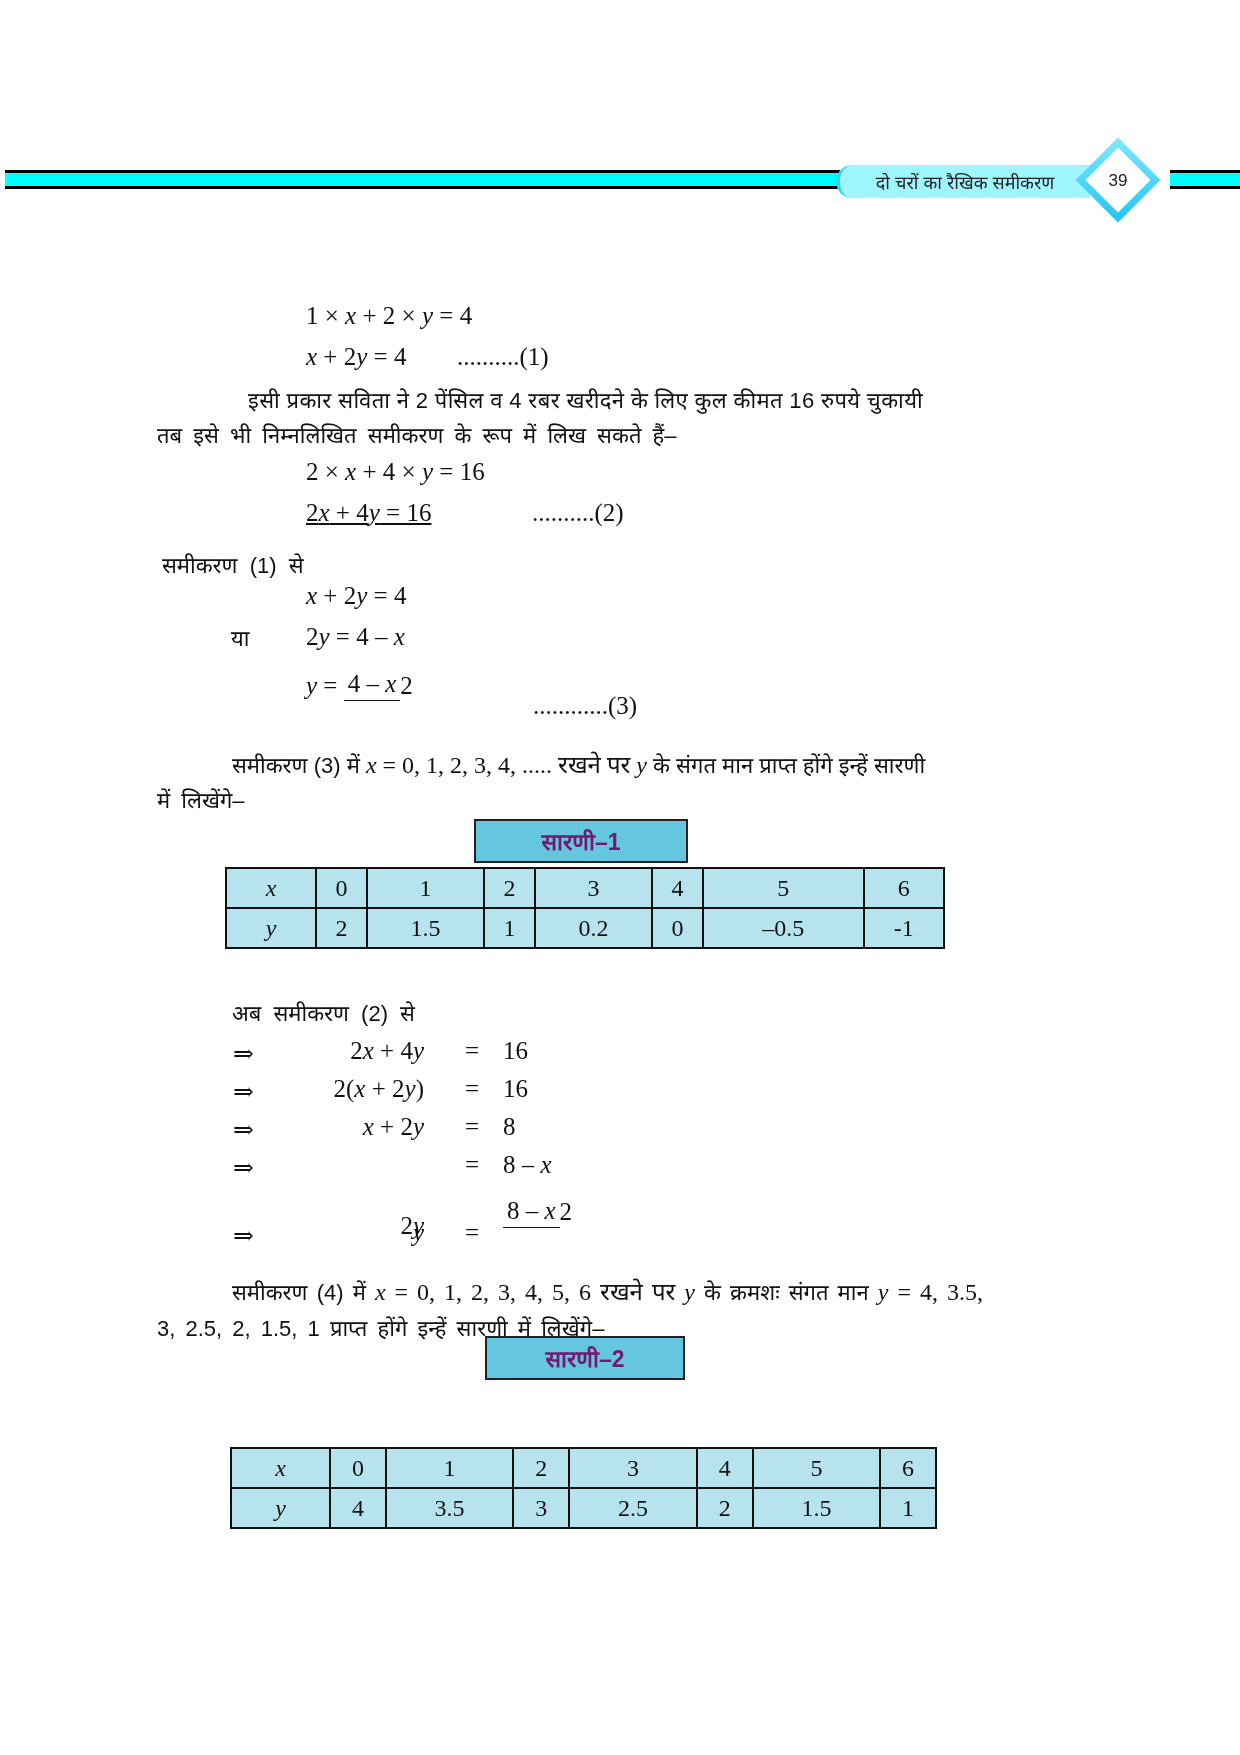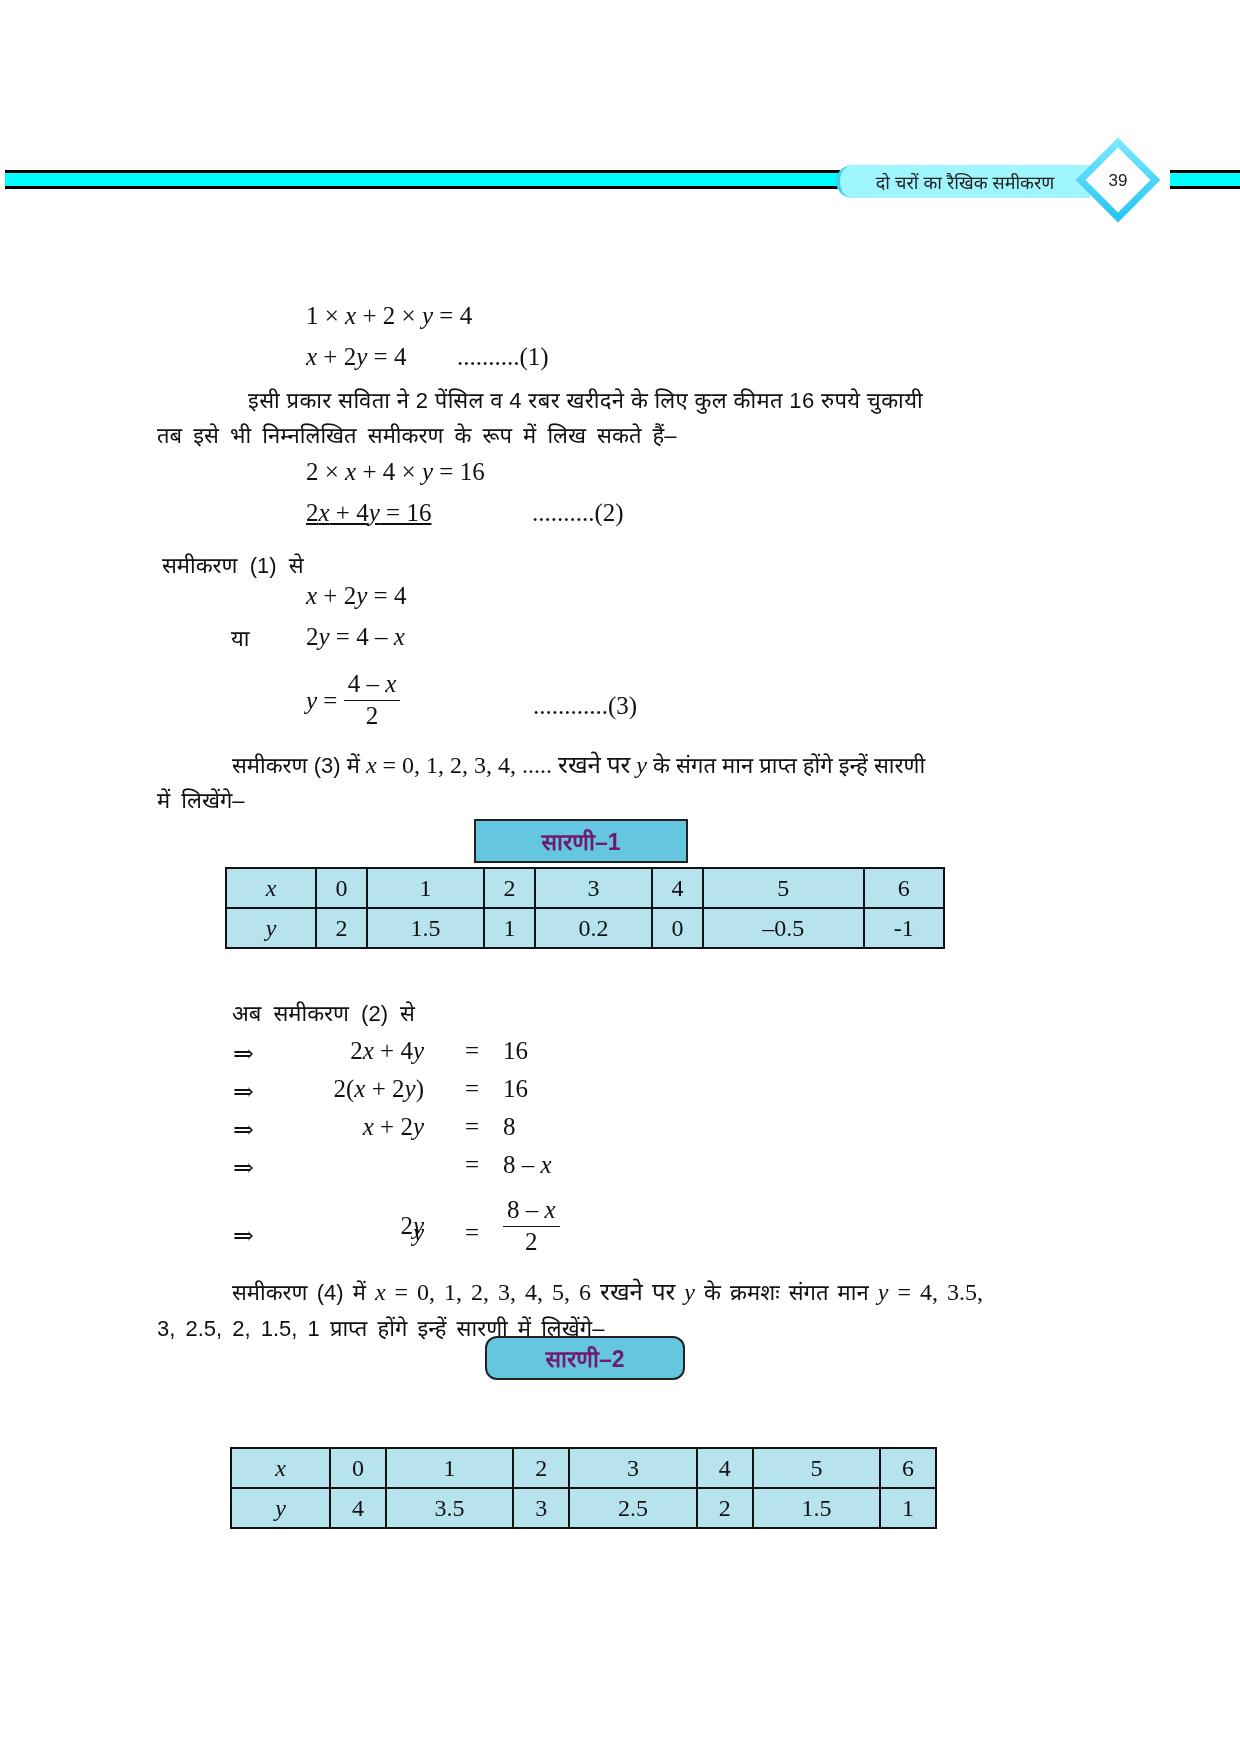--- a/index.html
+++ b/index.html
@@ -14,21 +14,21 @@
   
   .band { background: #00ffff; border-top: 3px solid #000; border-bottom: 3px solid #000; height: 13px; }
   .pill { background: #9ff6ff; border-radius: 18px 0 0 18px; border-left: 4px solid #3cd3f0; height: 33px;
           display: flex; align-items: center; justify-content: center; font-size: 18px; color: #222; }
   .diamond-outer { width: 60px; height: 60px; transform: rotate(45deg);
                    background: linear-gradient(135deg, #7fe9ff 0%, #22c3f2 100%); }
   .diamond-inner { width: 46px; height: 46px; transform: rotate(45deg); background: #fff; }
   .pagenum { font-family: "Liberation Sans", "DejaVu Sans", sans-serif; font-size: 17px; color: #222; text-align: center; width: 40px; }
 
   
-  .frac { display: inline-flex; flex-direction: column; align-items: center; vertical-align: middle; }
+  .frac { display: inline-flex; flex-direction: row; align-items: center; vertical-align: middle; }
   .frac .num { padding: 0 4px 2px; border-bottom: 1.5px solid #111; line-height: 28px; }
   .frac .den { line-height: 30px; }
 
   
   .caption { background: #65c6df; border: 2px solid #222; display: flex; align-items: center; justify-content: center;
              font-family: "Liberation Sans", "DejaVu Sans", sans-serif; font-size: 23px; font-weight: bold; color: #701a75; }
 
   
   table.vt { border-collapse: collapse; background: #b7e3ee; position: absolute; }
   table.vt td { border: 2px solid #111; text-align: center; font-family: "Liberation Serif", "DejaVu Serif", serif;
@@ -166,21 +166,21 @@
     <span class="num"><span>8 – </span><i>x</i></span>
     <span class="den">2</span>
   </span>
 </div>
 
 <div class="abs para" style="left:232px; top:1275px; word-spacing:3px;">
   <span>समीकरण (4) में </span><i class="math" style="font-size:24px;">x</i><span class="math" style="font-size:24px;"> = 0, 1, 2, 3, 4, 5, 6 रखने पर </span><i class="math" style="font-size:24px;">y</i><span> के क्रमशः संगत मान </span><i class="math" style="font-size:24px;">y</i><span class="math" style="font-size:24px;"> = 4, 3.5,</span>
 </div>
 <div class="abs para" style="left:157px; top:1311px; word-spacing:4px;">3, 2.5, 2, 1.5, 1 प्राप्त होंगे इन्हें सारणी में लिखेंगे–</div>
 
-<div class="abs caption" style="left:485px; top:1336px; width:196px; height:40px;border-radius:12px;">
+<div class="abs caption" style="left:485px; top:1336px; width:196px; height:40px;">
   <span>सारणी–2</span>
 </div>
 <table class="vt" style="left:230px; top:1447px; width:707px;">
   <tbody>
       <tr>
     <td class="hdr" style="width:97px;">x</td>
     <td>0</td>
     <td>1</td>
     <td>2</td>
     <td>3</td>

